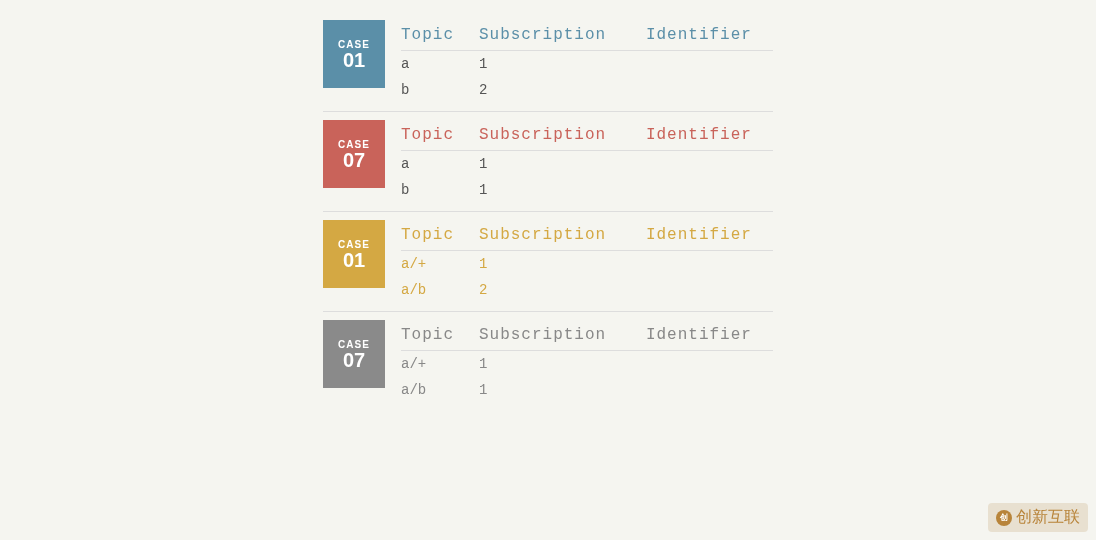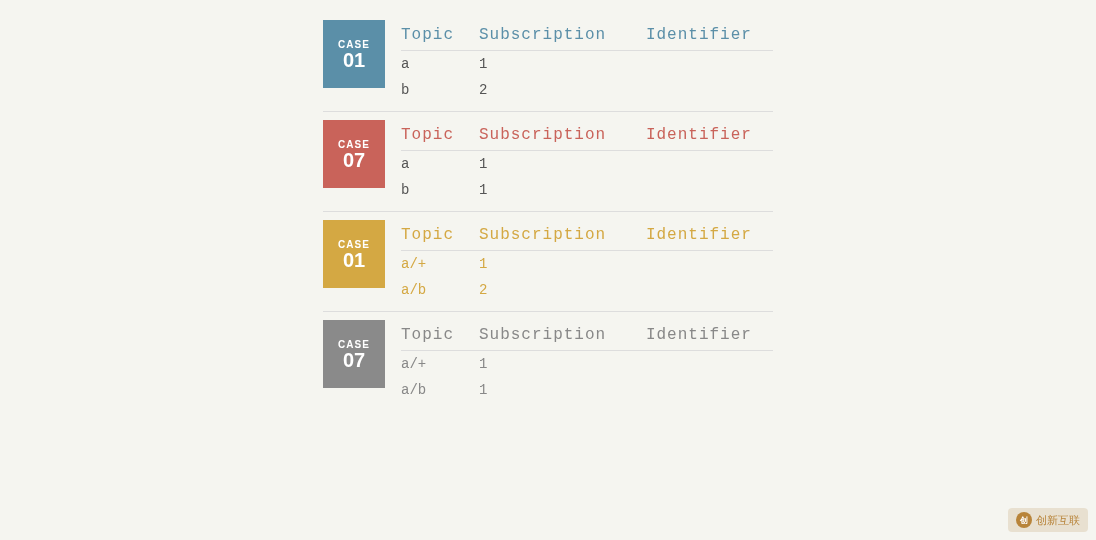--- a/index.html
+++ b/index.html
@@ -124,21 +124,21 @@
       right: 8px;
       background-color: #e8e0d0;
       border-radius: 4px;
       padding: 4px 8px;
       display: flex;
       align-items: center;
       gap: 4px;
     }
 
     .watermark-text {
-      font-size: 11px;
+      font-size: 16px;
       color: #b8843a;
       font-family: Liberation Sans, sans-serif;
     }
 
     .watermark-icon {
       width: 16px;
       height: 16px;
       border-radius: 50%;
       background-color: #b8843a;
       display: flex;

